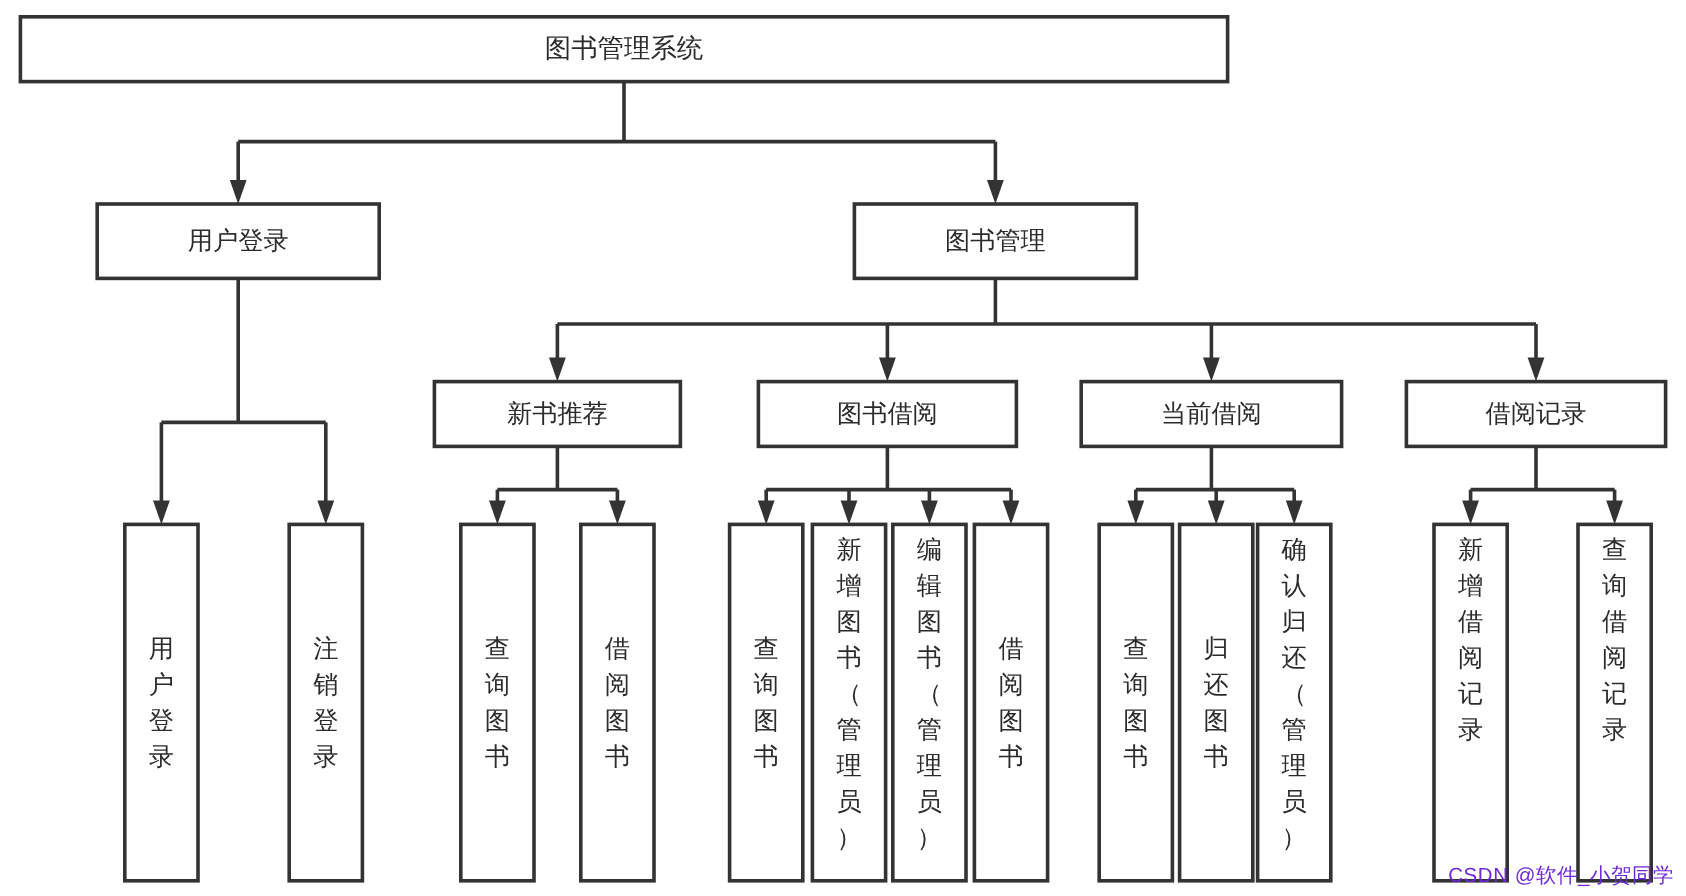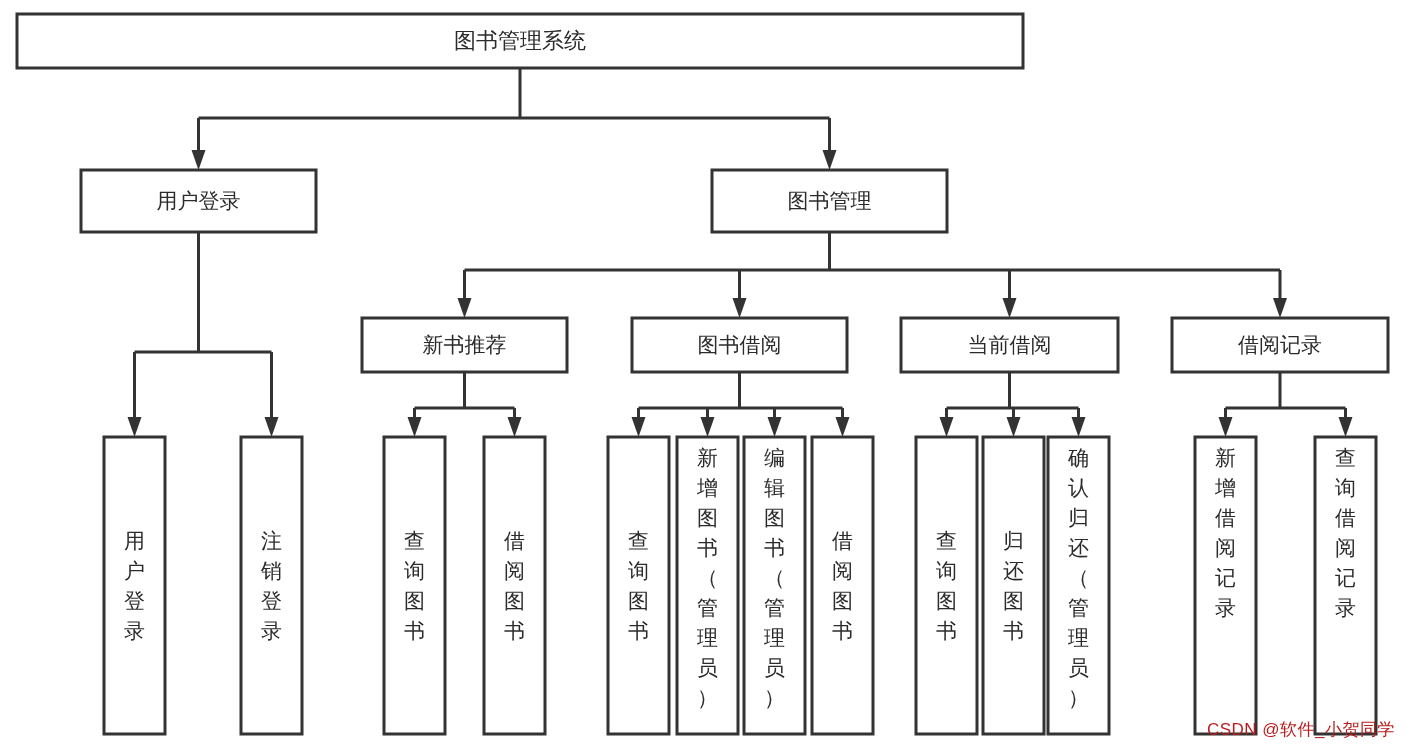--- a/index.html
+++ b/index.html
@@ -56,21 +56,21 @@
     font-size: 21px;
     fill: #2b2b2b;
     text-anchor: middle;
   }
   .watermark {
     position: absolute;
     right: 10px;
     bottom: 6px;
     font-family: "Liberation Sans", "DejaVu Sans", sans-serif;
     font-size: 17px;
-    color: #b91c1c;
+    color: #6d28d9;
     white-space: nowrap;
     letter-spacing: 0.5px;
   }
 </style>
 </head>
 <body>
 
 <div id="diagram-root">
 
   <svg class="diagram" id="diagram-svg" viewBox="0 0 1405 747" xmlns="http://www.w3.org/2000/svg">

